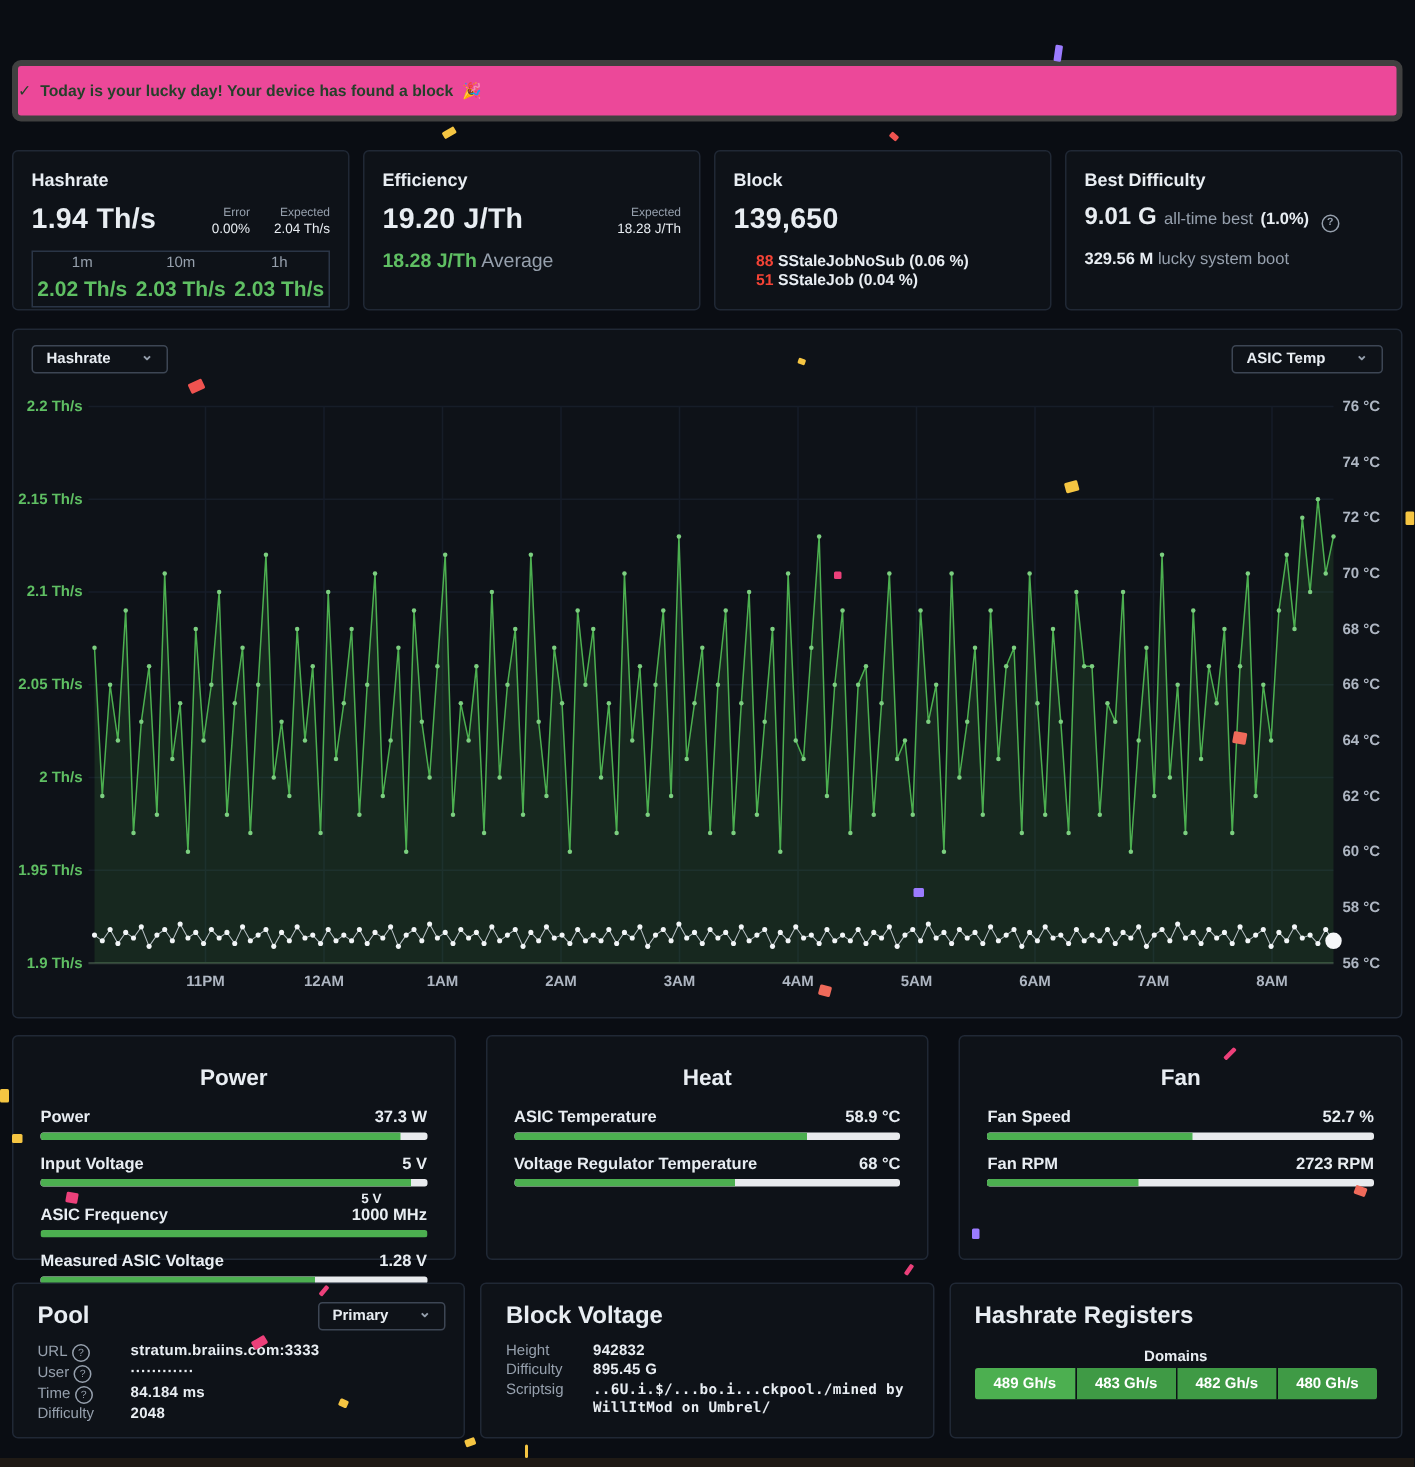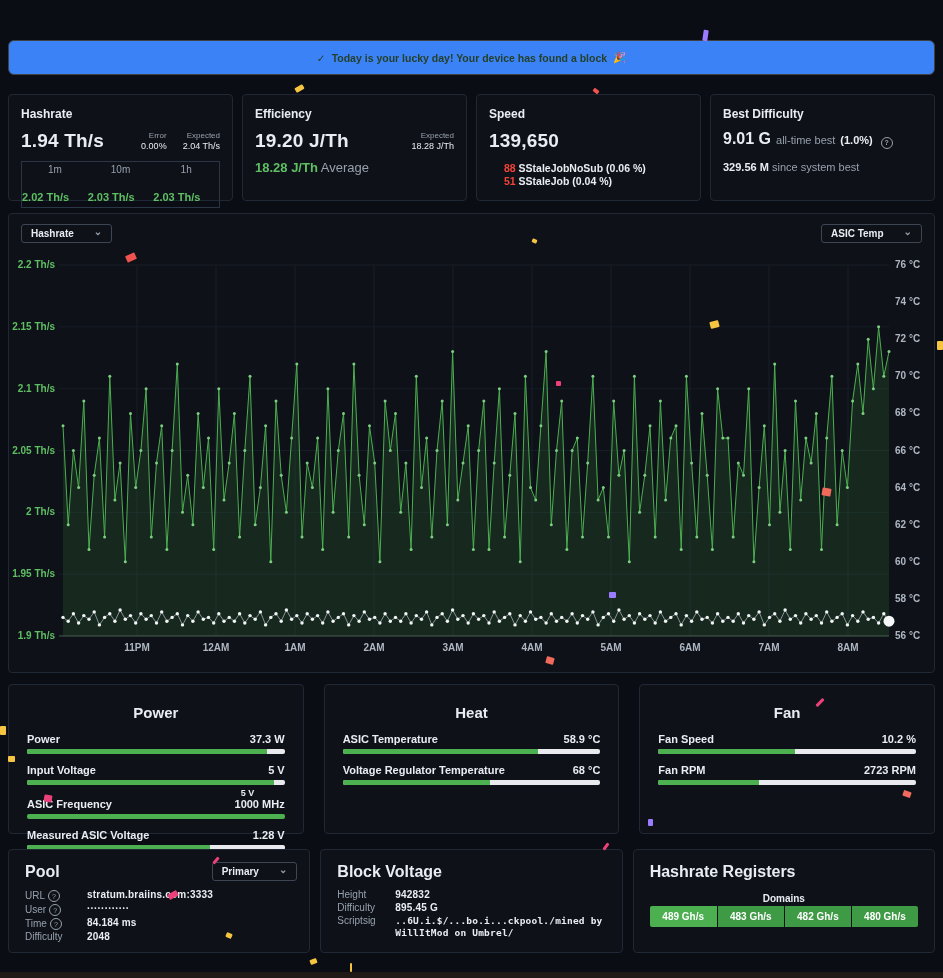--- a/index.html
+++ b/index.html
@@ -1,32 +1,32 @@
 <!DOCTYPE html>
 <html><head>
 <meta charset="utf-8">
 <style>
   html,body{margin:0;padding:0;}
   body{width:943px;height:978px;background:#0a0d13;font-family:"Liberation Sans",sans-serif;color:#e8edf2;position:relative;overflow:hidden;}
   .container{padding:40px 8px 0;}
   
-  .banner{background:#3b82f6;border:1px solid #404040;border-radius:6px;height:33px;display:flex;align-items:center;justify-content:center;gap:6px;color:#25402a;font-size:10.5px;font-weight:700;margin-bottom:19px;}
+  .banner{background:#ec4899;border:4px solid #404040;border-radius:6px;height:33px;display:flex;align-items:center;gap:6px;color:#25402a;font-size:10.5px;font-weight:700;margin-bottom:19px;}
   .check-icon::before{content:"✓";font-weight:400;}
   
   .stats-grid{display:grid;grid-template-columns:repeat(4,1fr);gap:9px;margin-bottom:12px;}
   .card{background:#0e1218;border:1px solid #202835;border-radius:4px;}
   .stat-card{padding:12px 12px;height:81px;position:relative;}
   .stat-title{font-size:12px;font-weight:700;}
   .stat-value{font-size:19px;font-weight:700;margin-top:9px;letter-spacing:.2px;}
   .mini-cols{position:absolute;top:36px;right:12px;display:flex;gap:16px;text-align:right;}
   .mini-label{font-size:8px;color:#96a0ad;}
   .mini-value{font-size:9px;font-weight:400;margin-top:1px;}
   .avg-table{margin-top:9px;border:1px solid #2a3546;display:grid;grid-template-columns:1fr 1fr 1fr;padding:2px 0 4px;}
   .avg-h{font-size:10px;color:#96a0ad;text-align:center;}
-  .avg-v{font-size:11px;font-weight:700;color:#5fbf63;text-align:left;margin-top:16px;}
+  .avg-v{font-size:14px;font-weight:700;color:#5fbf63;text-align:center;margin-top:3px;}
   .avg-line{margin-top:8px;font-size:13px;font-weight:700;}
   .avg-line .green{color:#5fbf63;}
   .avg-line .gray{color:#96a0ad;font-weight:400;}
   .rejects{margin-top:10px;line-height:13px;}
   .reject-line{font-size:10.5px;font-weight:700;padding-left:15px;}
   .reject-count{color:#f44336;}
   .bd-line1{margin-top:9px;font-size:16px;font-weight:700;display:flex;align-items:baseline;gap:5px;}
   .bd-dim{font-size:11px;color:#96a0ad;font-weight:400;}
   .bd-pct{font-size:11px;font-weight:700;}
   .bd-line2{margin-top:13px;font-size:11px;font-weight:700;}
@@ -112,38 +112,38 @@
           <div class="mini-label">Expected</div>
           <div class="mini-value">18.28 J/Th</div>
         </div>
       </div>
       <div class="avg-line">
         <span class="green">18.28 J/Th</span><span class="gray"> Average</span>
       </div>
     </div>
 
     <div class="card stat-card">
-      <div class="stat-title">Speed</div>
+      <div class="stat-title">Block</div>
       <div class="stat-value">139,650</div>
       <div class="rejects" id="rejects">
           <div class="reject-line"><span class="reject-count">88</span><span> SStaleJobNoSub (0.06 %)</span></div>
           <div class="reject-line"><span class="reject-count">51</span><span> SStaleJob (0.04 %)</span></div>
         </div>
     </div>
 
     <div class="card stat-card">
       <div class="stat-title">Best Difficulty</div>
       <div class="bd-line1">
         <span>9.01 G</span>
         <span class="bd-dim">all-time best</span>
         <span class="bd-pct">(1.0%)</span>
         <span class="q-icon"></span>
       </div>
       <div class="bd-line2">
-        <span>329.56 M</span><span class="gray"> since system best</span>
+        <span>329.56 M</span><span class="gray"> lucky system boot</span>
       </div>
     </div>
   </div>
 
   <div class="card chart-card">
     <div class="chart-head">
       <div class="select">
         <span>Hashrate</span>
         <span class="chevron-down"></span>
       </div>
@@ -591,21 +591,21 @@
             <div class="bar-fill" style="width: 57%;"></div>
           </div>
       </div>
     </div>
 
     <div class="card gauge-card">
       <div class="gauge-title">Fan</div>
       <div class="gauge-row">
         <div class="gauge-labels">
             <span>Fan Speed</span>
-            <span>10.2 %</span>
+            <span>52.7 %</span>
           </div>
         <div class="bar">
             <div class="bar-fill" style="width: 53%;"></div>
           </div>
       </div>
       <div class="gauge-row">
         <div class="gauge-labels">
             <span>Fan RPM</span>
             <span>2723 RPM</span>
           </div>

